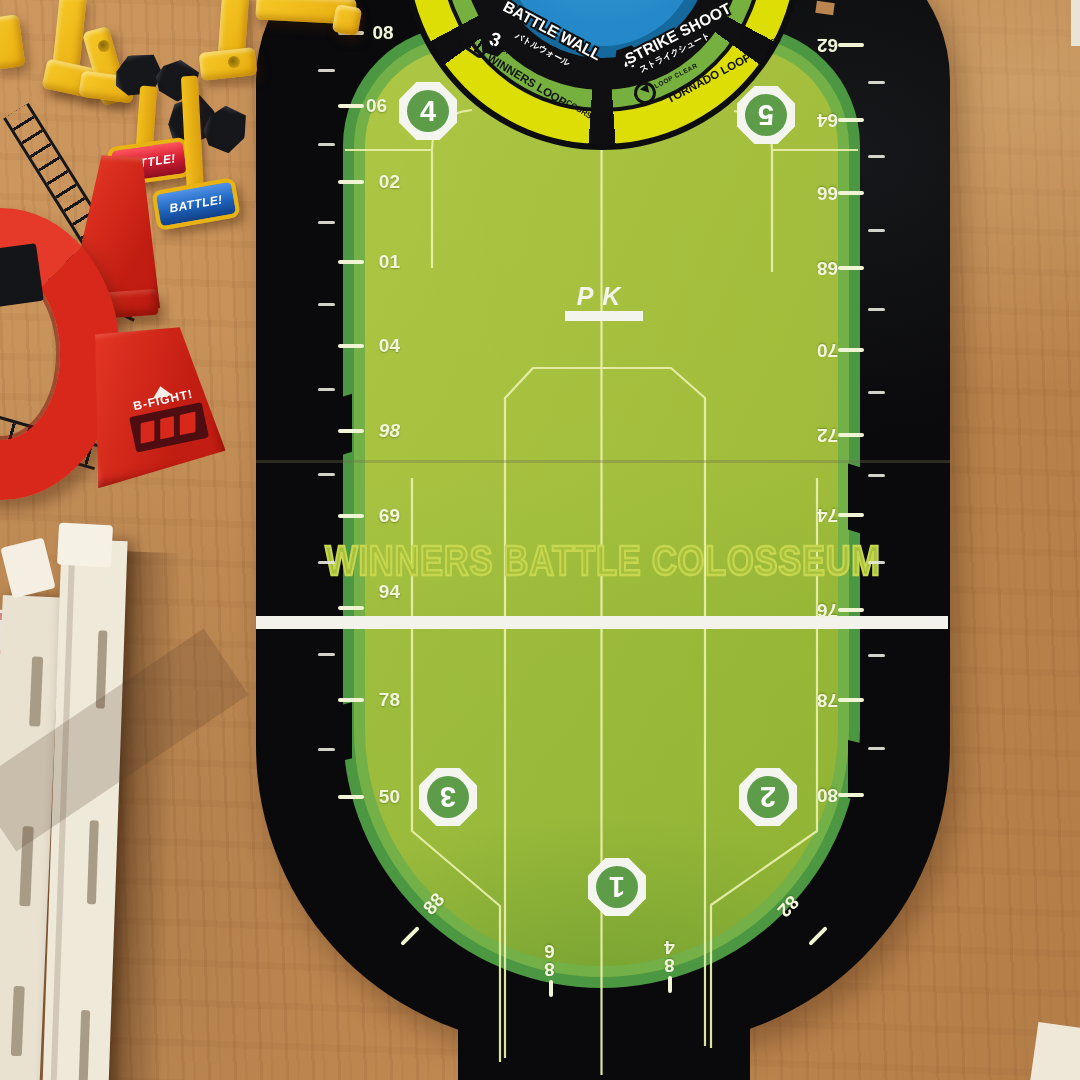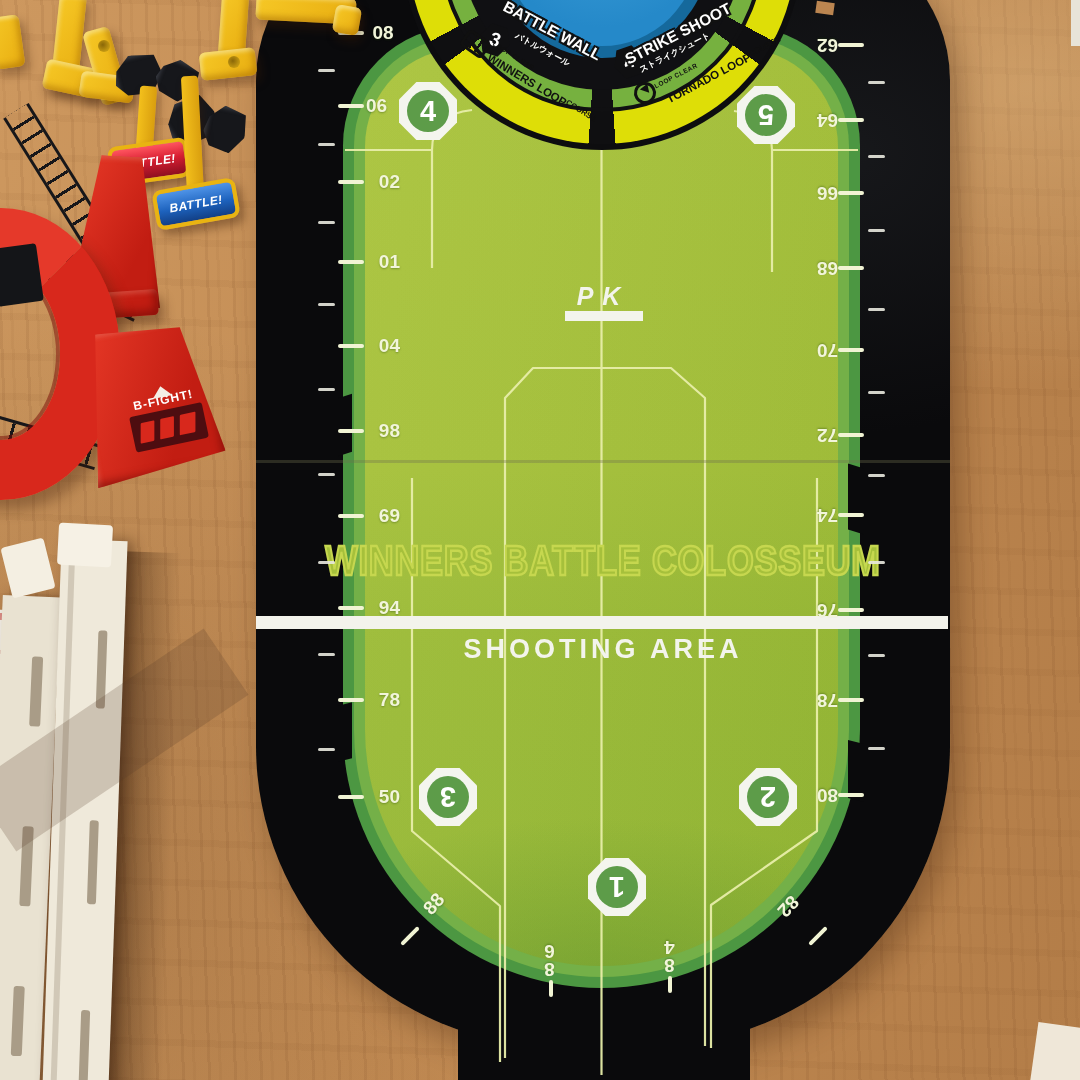--- a/index.html
+++ b/index.html
@@ -146,42 +146,41 @@
       <path d="M601.5,108 V1075"></path>
       <path d="M345,150 H432 M772,150 H858"></path>
       <path d="M432,268 V150 Q432,114 472,110 M772,272 V150 Q772,116 734,111"></path>
       <path d="M505,1058 V398 L533,368 H671 L705,398 V1046"></path>
       <path d="M412,478 V831 L500,906 V1062"></path>
       <path d="M817,478 V831 L711,905 V1048"></path>
     </g>
   </svg>
 
   <div class="shootline"></div>
-  <div class="shoot-label">SHOOTING AREA</div>
   <div class="watermark">WINNERS BATTLE COLOSSEUM</div>
   <div class="pk">PK</div>
   <div class="pk-bar"></div>
   <div class="crease"></div>
 
   <div id="ruler-layer" style="left:0;top:0;width:1080px;height:1080px;pointer-events:none;">
       <div class="rnum" style="left: 366px; top: 21px; width: 34px; text-align: center;">08</div>
       <div class="tick" style="left: 338px; top: 31px; width: 26px;"></div>
       <div class="rnum" style="left: 366px; top: 94px; width: 34px; text-align: left;">06</div>
       <div class="tick" style="left: 338px; top: 104px; width: 26px;"></div>
       <div class="rnum" style="left: 366px; top: 170px; width: 34px; text-align: right;">02</div>
       <div class="tick" style="left: 338px; top: 180px; width: 26px;"></div>
       <div class="rnum" style="left: 366px; top: 250px; width: 34px; text-align: right;">01</div>
       <div class="tick" style="left: 338px; top: 260px; width: 26px;"></div>
       <div class="rnum" style="left: 366px; top: 334px; width: 34px; text-align: right;">04</div>
       <div class="tick" style="left: 338px; top: 344px; width: 26px;"></div>
-      <div class="rnum" style="left: 366px; top: 419px; width: 34px; text-align: right;">98</div>
+      <div class="rnum" style="left: 366px; top: 419px; width: 34px; text-align: right; font-style: italic;">98</div>
       <div class="tick" style="left: 338px; top: 429px; width: 26px;"></div>
       <div class="rnum" style="left: 366px; top: 504px; width: 34px; text-align: right;">69</div>
       <div class="tick" style="left: 338px; top: 514px; width: 26px;"></div>
-      <div class="rnum" style="left: 366px; top: 596px; width: 34px; text-align: right;">94</div>
+      <div class="rnum" style="left: 366px; top: 580px; width: 34px; text-align: right;">94</div>
       <div class="tick" style="left: 338px; top: 606px; width: 26px;"></div>
       <div class="rnum" style="left: 366px; top: 688px; width: 34px; text-align: right;">78</div>
       <div class="tick" style="left: 338px; top: 698px; width: 26px;"></div>
       <div class="rnum" style="left: 366px; top: 785px; width: 34px; text-align: right;">50</div>
       <div class="tick" style="left: 338px; top: 795px; width: 26px;"></div>
       <div class="tick minor" style="left: 318px; top: 69px; width: 17px;"></div>
       <div class="tick minor" style="left: 318px; top: 143px; width: 17px;"></div>
       <div class="tick minor" style="left: 318px; top: 221px; width: 17px;"></div>
       <div class="tick minor" style="left: 318px; top: 303px; width: 17px;"></div>
       <div class="tick minor" style="left: 318px; top: 388px; width: 17px;"></div>

